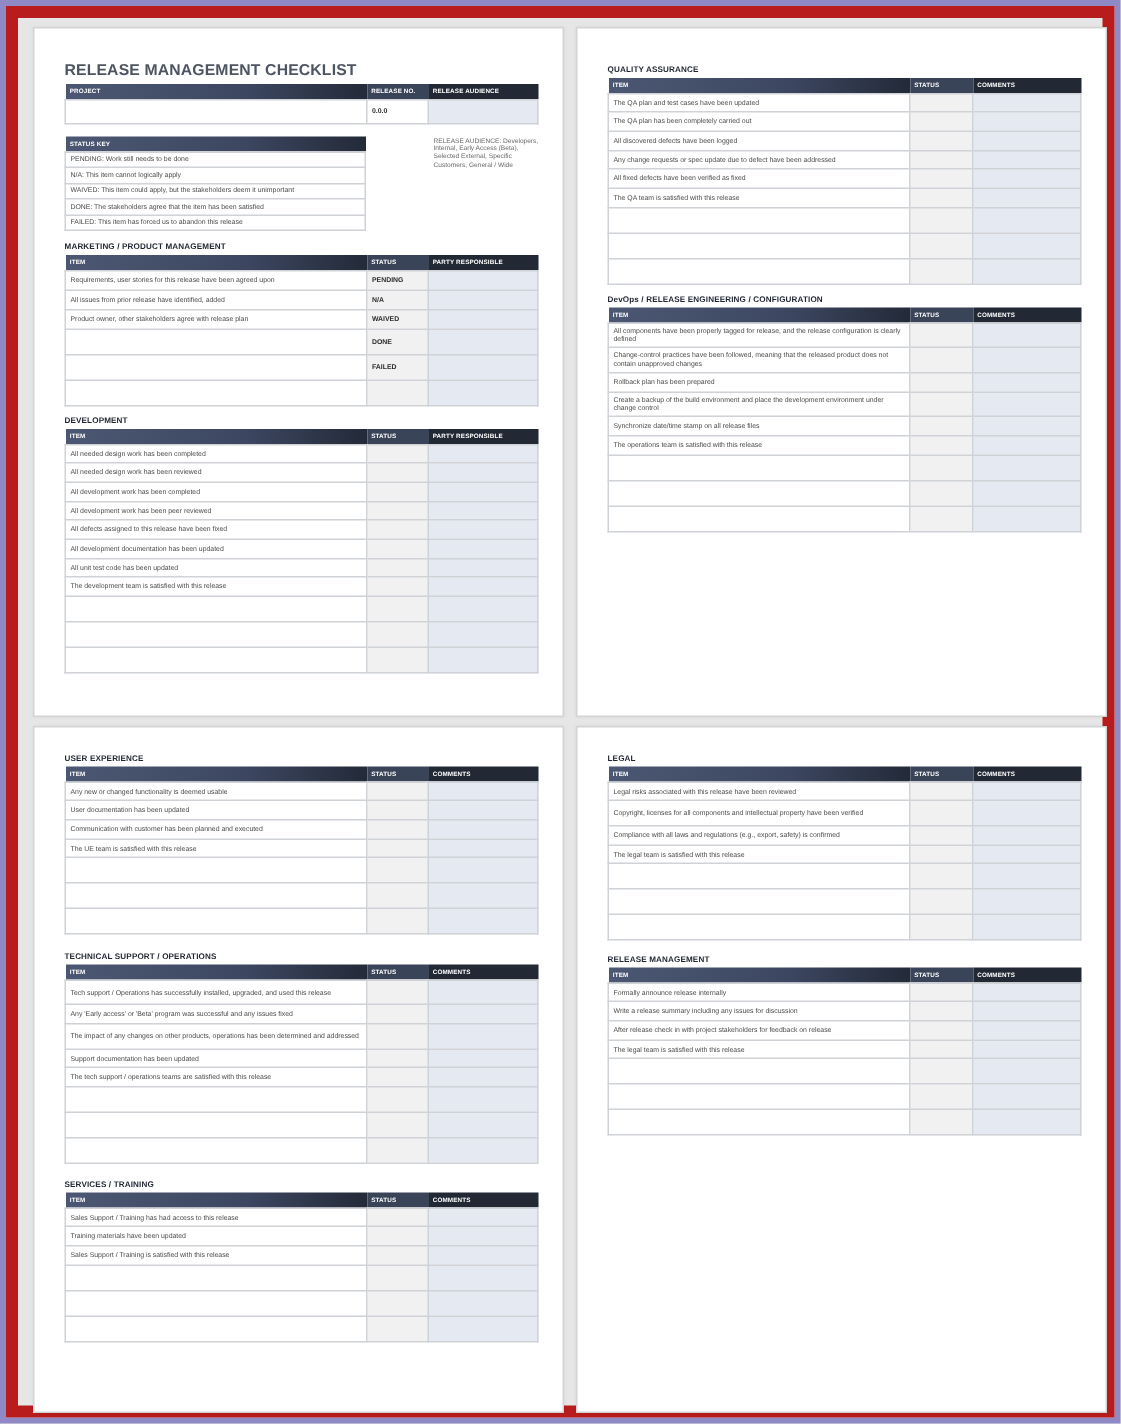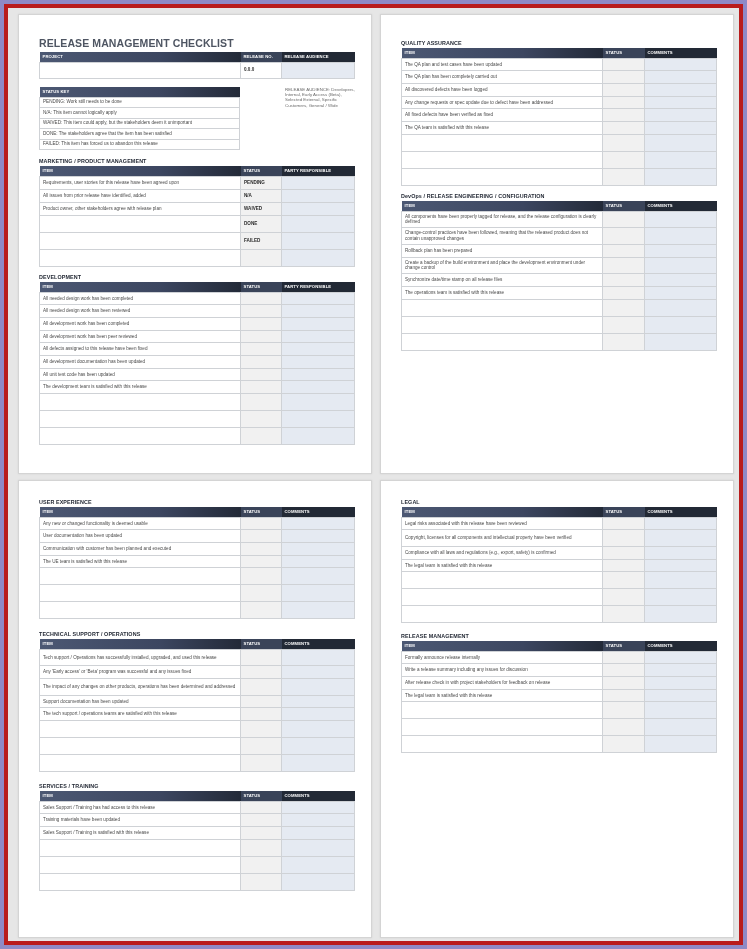--- a/index.html
+++ b/index.html
@@ -6,21 +6,21 @@
   html, body { width: 747px; height: 949px; overflow: hidden; }
   body {
     background: #8f8ac6;
     font-family: "Liberation Sans", sans-serif;
     color: #333;
     position: relative;
   }
   .frame {
     position: absolute; left: 4px; top: 4px; width: 739px; height: 941px;
     background: #e6e6e6;
-    border: 4px solid #b91c1c;
+    border: 8px solid #b91c1c;
   }
   .page {
     position: absolute;
     background: #ffffff;
     border: 1px solid #d4d4d4;
     box-shadow: 0 0 2px rgba(0,0,0,0.08);
   }
   .p1 { left: 10px; top: 6px; width: 354px; height: 460px; }
   .p2 { left: 372px; top: 6px; width: 354px; height: 460px; }
   .p3 { left: 10px; top: 472px; width: 354px; height: 458px; }

